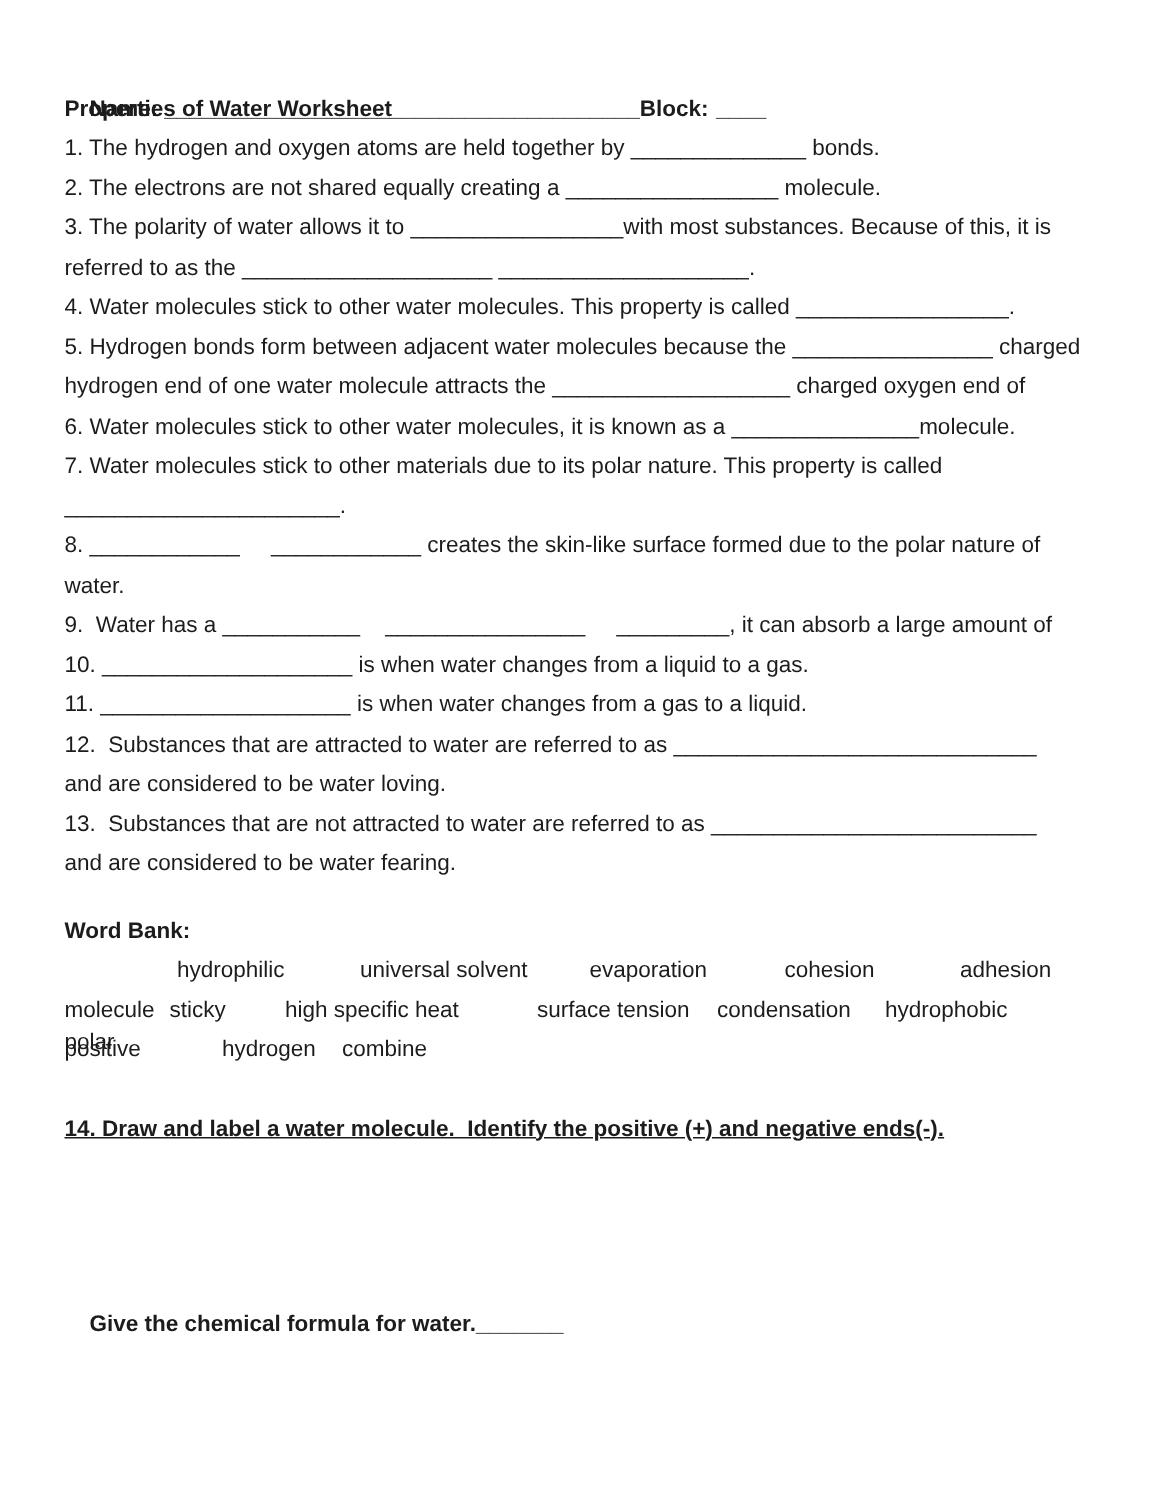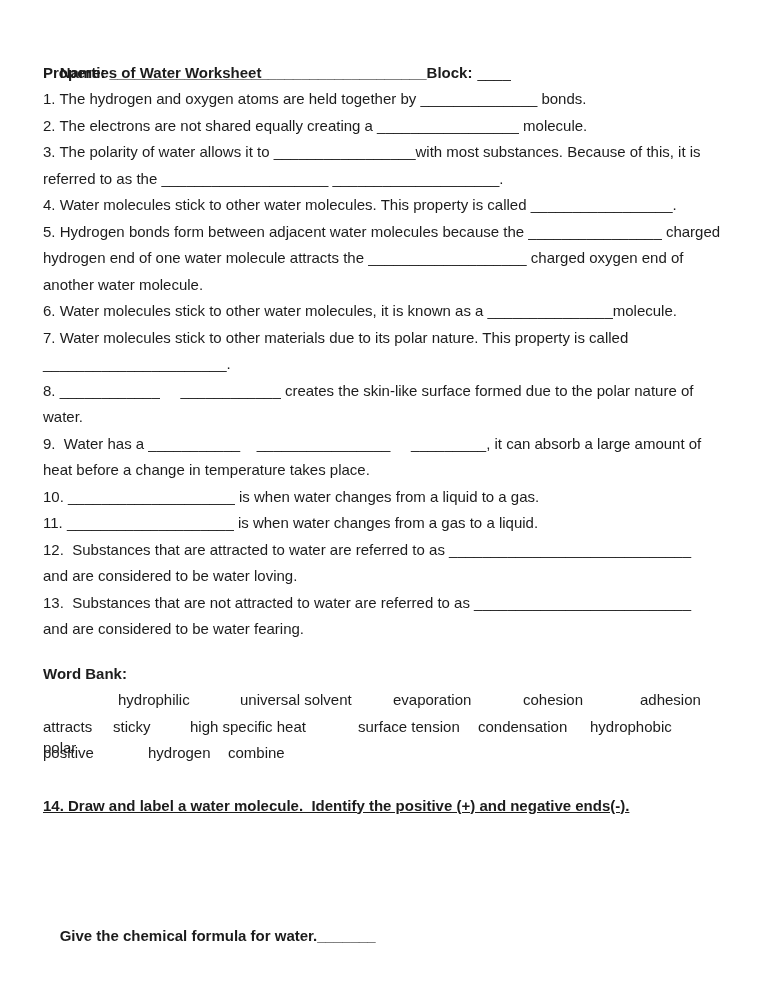--- a/index.html
+++ b/index.html
@@ -17,21 +17,21 @@
   }
   .line{
     white-space:pre;
     line-height:26.5px;
     height:26.5px;
   }
   .bold{font-weight:bold;}
   .inline-label{font-weight:bold;}
   .name-blank{font-weight:bold;margin-left:4px;}
   .block-label{font-weight:bold;}
-  .block-blank{font-weight:normal;margin-left:5px;margin-top:28px;}
+  .block-blank{font-weight:bold;margin-left:5px;margin-top:28px;}
   .wb-label{margin-top:18px;}
   .wb-row{position:relative;height:26.5px;}
   .wb-row span{position:absolute;top:0;line-height:26.5px;white-space:pre;}
   .wb-r1 span:nth-child(1){left:0;margin-top:48px;}
   .wb-r1 span:nth-child(2){left:75px;}
   .wb-r1 span:nth-child(3){left:197px;}
   .wb-r1 span:nth-child(4){left:350px;text-align:center;}
   .wb-r1 span:nth-child(5){left:480px;}
   .wb-r1 span:nth-child(6){left:597px;}
   .wb-r2 span:nth-child(1){left:0;}
@@ -59,48 +59,46 @@
   <div class="line bold">Properties of Water Worksheet</div>
 
   <div>
     <div class="line">1. The hydrogen and oxygen atoms are held together by ______________ bonds.</div>
     <div class="line">2. The electrons are not shared equally creating a _________________ molecule.</div>
     <div class="line">3. The polarity of water allows it to _________________with most substances. Because of this, it is</div>
     <div class="line">referred to as the ____________________ ____________________.</div>
     <div class="line">4. Water molecules stick to other water molecules. This property is called _________________.</div>
     <div class="line">5. Hydrogen bonds form between adjacent water molecules because the ________________ charged</div>
     <div class="line">hydrogen end of one water molecule attracts the ___________________ charged oxygen end of</div>
-    <div class="line">another water molecule.</div>
     <div class="line">6. Water molecules stick to other water molecules, it is known as a _______________molecule.</div>
     <div class="line">7. Water molecules stick to other materials due to its polar nature. This property is called</div>
     <div class="line">______________________.</div>
     <div class="line">8. ____________     ____________ creates the skin-like surface formed due to the polar nature of</div>
     <div class="line">water.</div>
     <div class="line">9.  Water has a ___________    ________________     _________, it can absorb a large amount of</div>
-    <div class="line">heat before a change in temperature takes place.</div>
     <div class="line">10. ____________________ is when water changes from a liquid to a gas.</div>
     <div class="line">11. ____________________ is when water changes from a gas to a liquid.</div>
     <div class="line">12.  Substances that are attracted to water are referred to as _____________________________</div>
     <div class="line">and are considered to be water loving.</div>
     <div class="line">13.  Substances that are not attracted to water are referred to as __________________________</div>
     <div class="line">and are considered to be water fearing.</div>
   </div>
 
   <div>
     <div class="line bold wb-label">Word Bank:</div>
     <div class="wb-row wb-r1">
       <span>polar</span>
       <span>hydrophilic</span>
       <span>universal solvent</span>
       <span>evaporation</span>
       <span>cohesion</span>
       <span>adhesion</span>
     </div>
     <div class="wb-row wb-r2">
-      <span>attracts</span>
+      <span>molecule</span>
       <span>sticky</span>
       <span>high specific heat</span>
       <span>surface tension</span>
       <span>condensation</span>
       <span>hydrophobic</span>
     </div>
     <div class="wb-row wb-r3">
       <span>positive</span>
       <span>hydrogen</span>
       <span>combine</span>

